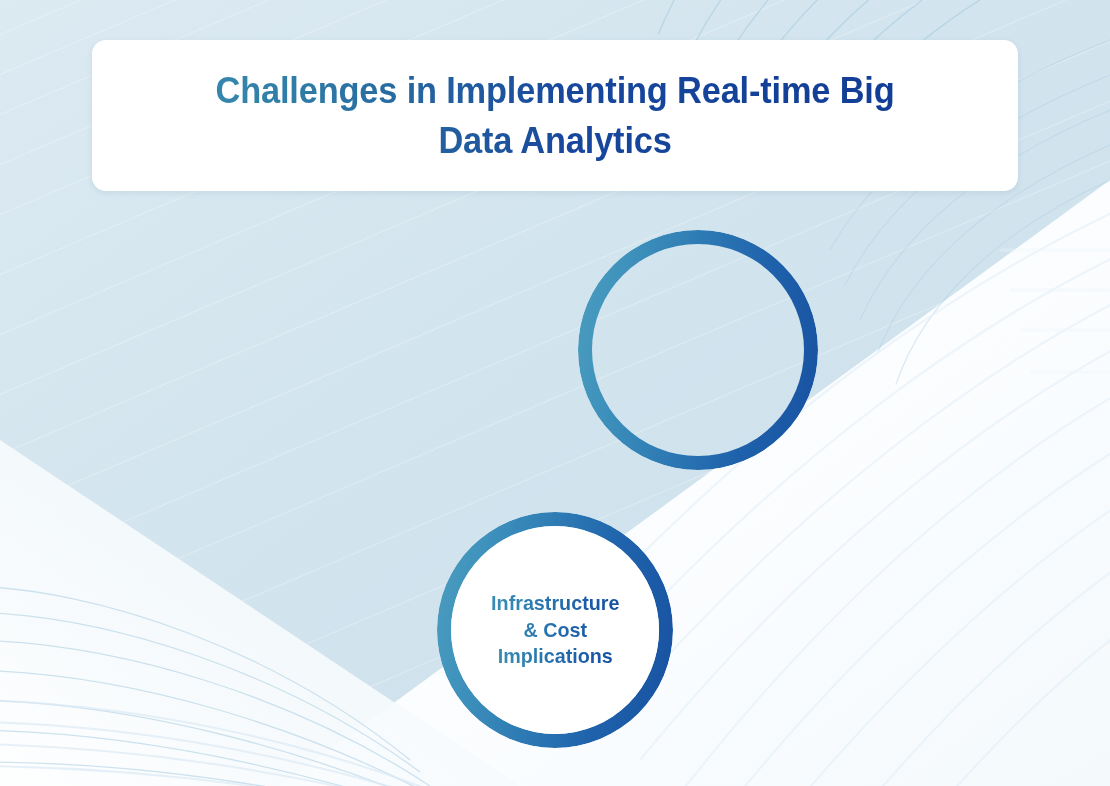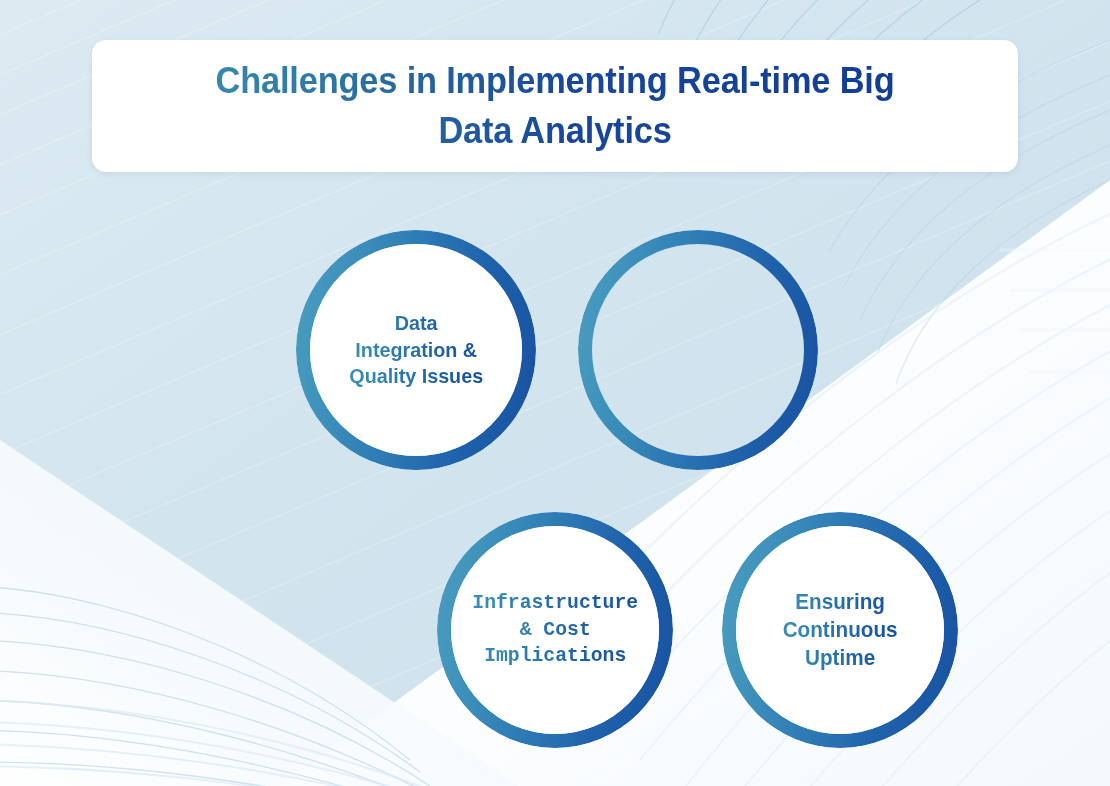--- a/index.html
+++ b/index.html
@@ -18,21 +18,21 @@
     overflow:hidden;
   }
 
   
   .bg-layer { position:absolute; inset:0; pointer-events:none; }
 
   
   #title-card {
     position:absolute;
     left:92px; top:40px;
-    width:926px; height:132px;
+    width:926px; height:151px;
     background:#ffffff;
     border-radius:14px;
     box-shadow:0 2px 6px rgba(40,90,130,0.10);
     display:flex; align-items:center; justify-content:center;
     z-index:5;
   }
   #title-text {
     font-size:37px;
     line-height:1.35;
     font-weight:bold;
@@ -92,21 +92,21 @@
     background-clip:text;
     color:transparent;
     -webkit-text-fill-color:transparent;
     padding:0 6px;
   }
 
   
   #circle-0 { left:296px; top:230px; width:240px; height:240px; }
   #circle-1 { left:578px; top:230px; width:240px; height:240px; }
   #circle-2 { left:152px; top:512px; width:236px; height:236px; }
-  #circle-3 { left:437px; top:512px; width:236px; height:236px;font-family:Liberation Mono, monospace; }
+  #circle-3 { left:437px; top:512px; width:236px; height:236px; }
   #circle-4 { left:722px; top:512px; width:236px; height:236px; }
 
   #circle-1 .circle-label { font-size:22px; }
   #circle-4 .circle-label { font-size:22px; }
 </style>
 </head>
 <body>
 
 <div id="infographic">
 
@@ -238,45 +238,29 @@
         <path d="M 1030 372 L 1110 372"></path>
       </g>
     </g>
   </svg>
 
   <div id="title-card">
     <div id="title-text">Challenges in Implementing Real-time Big
 Data Analytics</div>
   </div>
 
-  <div class="circle" id="circle-0">
-    <div class="ring"></div>
-    <div class="inner">
-      <div class="circle-label">Data
-Integration &amp;
-Quality Issues</div>
-    </div>
-  </div>
 
   <div class="circle" id="circle-1">
     <div class="ring"></div>
   </div>
 
 
   <div class="circle" id="circle-3">
     <div class="ring"></div>
     <div class="inner">
       <div class="circle-label">Infrastructure
 &amp; Cost
 Implications</div>
     </div>
   </div>
 
-  <div class="circle" id="circle-4">
-    <div class="ring"></div>
-    <div class="inner">
-      <div class="circle-label">Ensuring
-Continuous
-Uptime</div>
-    </div>
-  </div>
 
 </div>
 
 </body></html>

